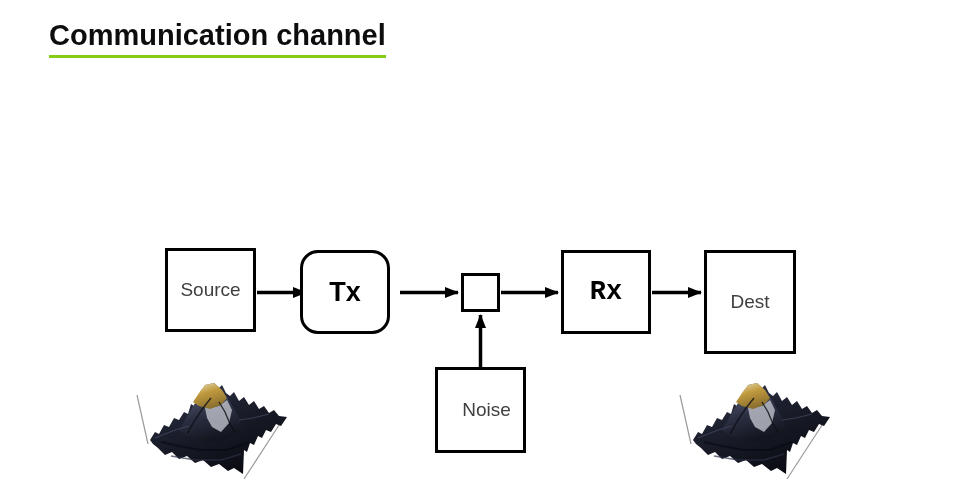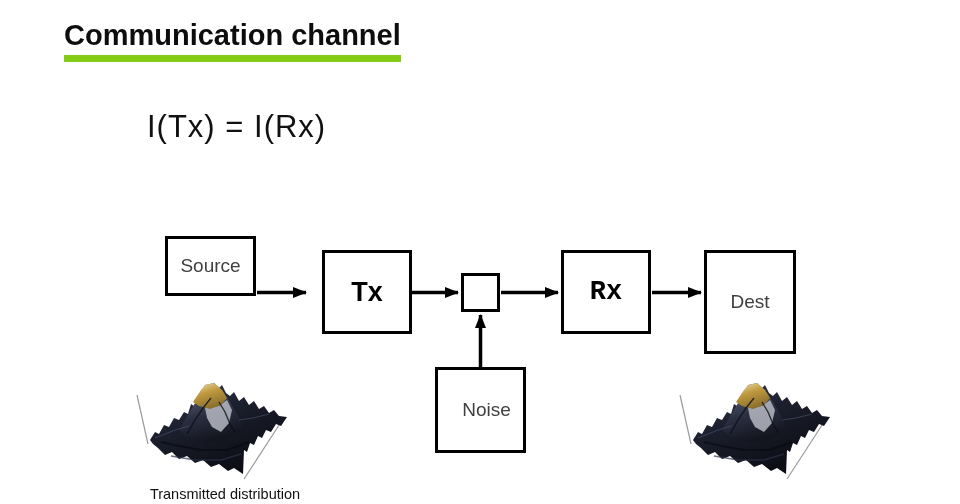--- a/index.html
+++ b/index.html
@@ -11,26 +11,26 @@
     overflow: hidden;
   }
   .slide {
     position: absolute;
     left: 0; top: 0;
     width: 960px; height: 504px;
     background: #ffffff;
   }
   .title {
     position: absolute;
-    left: 64px; top: 19px;
+    left: 49px; top: 19px;
     font-size: 29px;
     font-weight: bold;
     color: #0d0d0d;
     letter-spacing: 0px;
-    border-bottom: 7px solid #84cc16;
+    border-bottom: 3px solid #84cc16;
     padding-bottom: 3px;
     display: inline-block;
     text-align: center;
   }
   .formula {
     position: absolute;
     left: 147px; top: 109px;
     font-size: 31px;
     font-weight: 400;
     color: #111111;
@@ -46,22 +46,22 @@
   }
   .node .lbl {
     font-size: 19px;
     color: #3f3f3f;
   }
   .node .lbl-strong {
     font-size: 27px;
     font-weight: bold;
     color: #000000;
   }
-  .node-source { left: 165px; top: 236px; width: 91px; height: 60px; }
-  .node-tx     { left: 322px; top: 250px; width: 90px; height: 84px; }
+  .node-source { left: 165px; top: 248px; width: 91px; height: 84px; }
+  .node-tx     { left: 300px; top: 250px; width: 90px; height: 84px; border-radius: 18px; }
   .node-junction { left: 461px; top: 273px; width: 39px; height: 39px; }
   .node-rx     { left: 561px; top: 250px; width: 90px; height: 84px; font-family: Liberation Mono, monospace; }
   .node-dest   { left: 704px; top: 250px; width: 92px; height: 104px; }
   .node-noise  { left: 435px; top: 367px; width: 91px; height: 86px; padding-left: 12px; }
   .connectors {
     position: absolute;
     left: 0; top: 0;
     width: 960px; height: 504px;
     pointer-events: none;
   }
@@ -134,21 +134,20 @@
     <marker id="arrowhead" markerUnits="userSpaceOnUse" markerWidth="15" markerHeight="12" refX="13" refY="5.5" orient="auto">
       <path d="M0,0 L14,5.5 L0,11 Z" fill="#000000"></path>
     </marker>
   </defs>
 </svg>
 
 <div class="slide">
 
   <div class="title">Communication channel</div>
 
-  <div class="formula">I(Tx) = I(Rx)</div>
 
   <svg class="connectors" viewBox="0 0 960 504">
     <g>
       <line x1="257" y1="292.5" x2="306" y2="292.5" stroke="#000" stroke-width="3.5" marker-end="url(#arrowhead)"></line>
     </g>
     <g>
       <line x1="400" y1="292.5" x2="458" y2="292.5" stroke="#000" stroke-width="3.5" marker-end="url(#arrowhead)"></line>
     </g>
     <g>
       <line x1="501" y1="292.5" x2="558" y2="292.5" stroke="#000" stroke-width="3.5" marker-end="url(#arrowhead)"></line>
@@ -183,21 +182,20 @@
 
   <div class="node node-noise">
     <span class="lbl">Noise</span>
   </div>
 
   <div class="plot plot-left">
     <svg width="164" height="114">
       <use href="#terrain-plot" width="164" height="114"></use>
     </svg>
   </div>
-  <div class="caption caption-left">Transmitted distribution</div>
 
   <div class="plot plot-right">
     <svg width="164" height="114">
       <use href="#terrain-plot" width="164" height="114"></use>
     </svg>
   </div>
 
 </div>
 
 </body></html>

